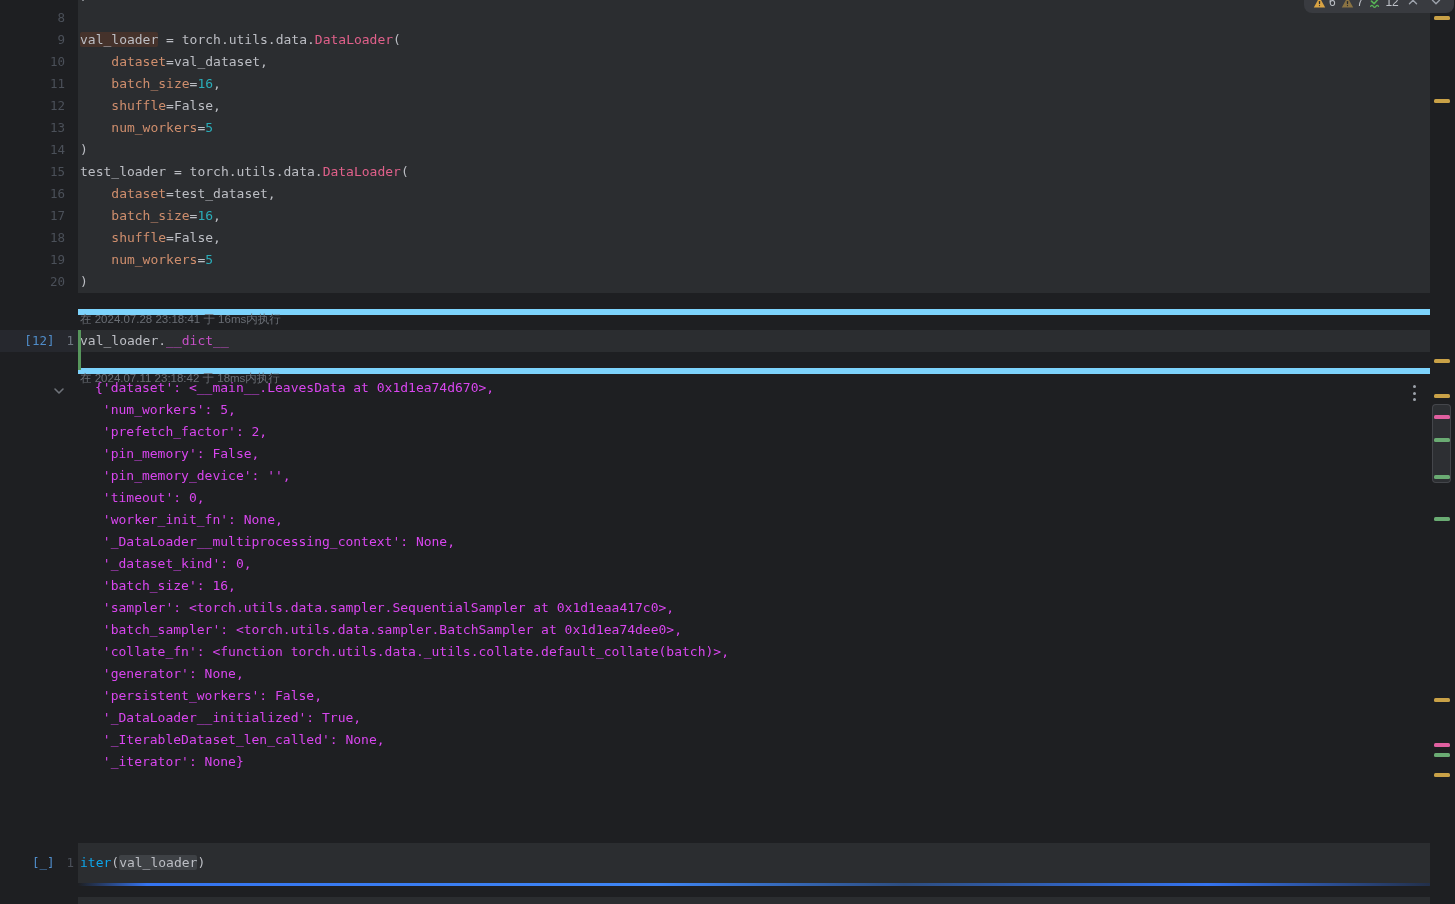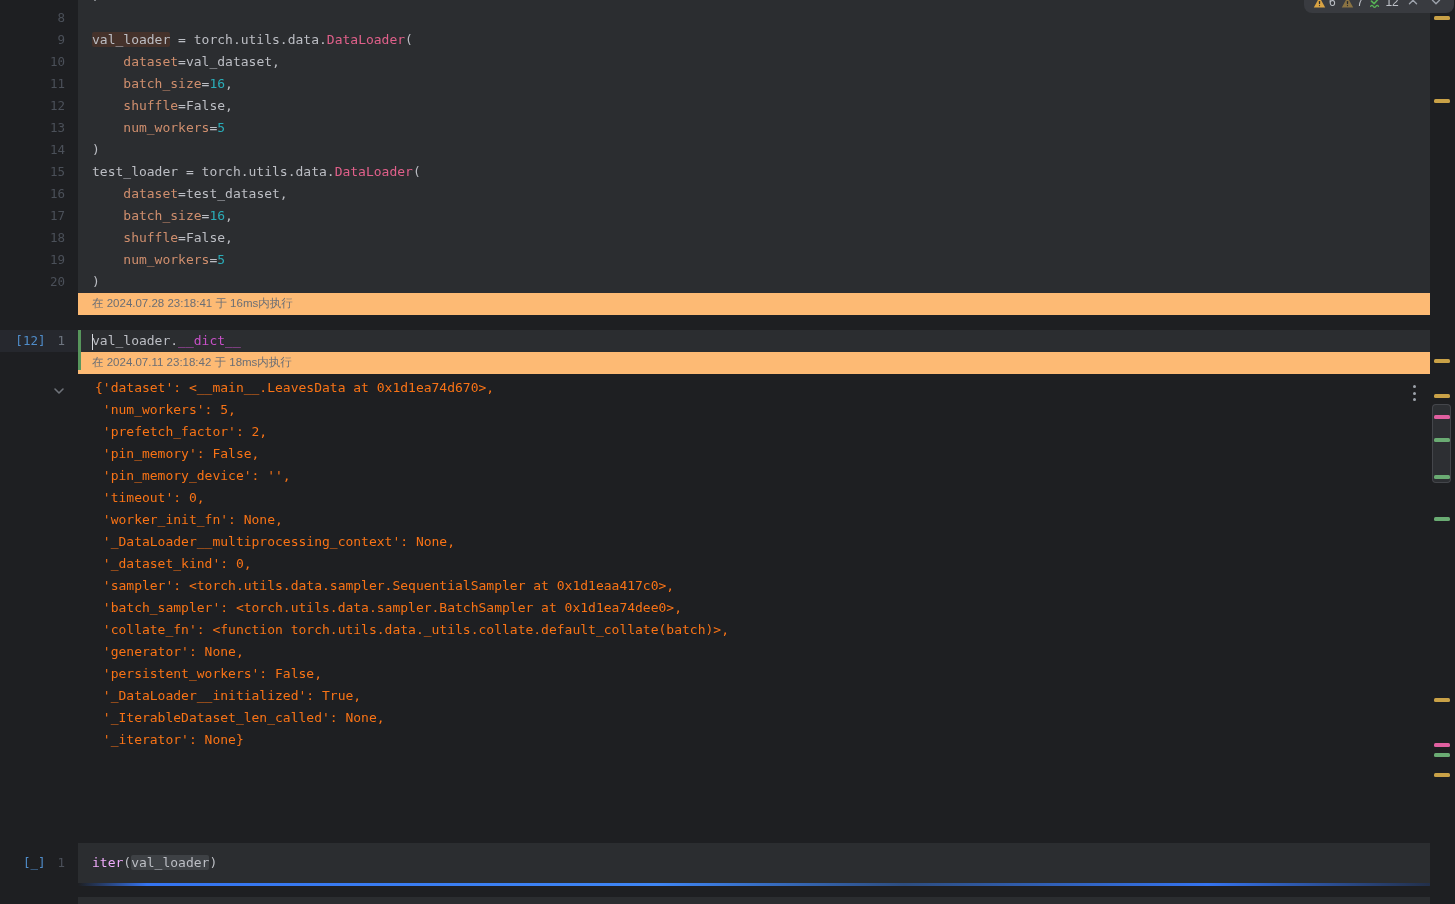--- a/index.html
+++ b/index.html
@@ -5,47 +5,47 @@
   html,body{margin:0;padding:0;background:#131314;}
   .screen{
     position:relative;width:1455px;height:904px;background:#1e1f22;
     overflow:hidden;font-family:"DejaVu Sans Mono","Liberation Mono",monospace;
     font-size:13px;color:#bcbec4;
   }
   
   .crow{display:flex;height:22px;line-height:22px;}
   .gut{width:78px;flex:0 0 78px;text-align:right;padding-right:13px;box-sizing:border-box;
        color:#4b5059;font-size:12.5px;white-space:pre;}
-  .codebg{flex:0 0 1352px;width:1352px;background:#2b2d30;padding-left:14px;box-sizing:border-box;white-space:pre;}
+  .codebg{flex:0 0 1352px;width:1352px;background:#2b2d30;padding-left:2px;box-sizing:border-box;white-space:pre;}
   .t-plain{color:#bcbec4;}
   .t-param{color:#cf8e6d;text-align:center;}
   .t-num{color:#2aacb8;}
   .t-cls{color:#e0608a;}
   .t-dunder{color:#c750c7;}
-  .t-func{color:#f0abfc;}
+  .t-func{color:#0ea5e9;}
   .t-hlb{color:#bcbec4;background:#45322b;border-radius:2px;}
   .t-hlg{color:#bcbec4;background:#3e4145;border-radius:2px;}
   .t-caret{display:inline-block;width:0;border-left:1.5px solid #d6d8dd;height:16px;vertical-align:middle;margin-right:-1px;}
   .exec-note{height:22px;line-height:20px;}
-  .exec-note .codebg{color:#6a6e75;font-size:11.5px;font-family:"Liberation Sans","DejaVu Sans",sans-serif;background:#fdba74;}
+  .exec-note .codebg{color:#6a6e75;font-size:11.5px;font-family:"Liberation Sans","DejaVu Sans",sans-serif;background:#7dd3fc;margin-top:16px;}
   
   .cell1{position:absolute;left:0;top:-15px;width:1430px;}
   .cell2{position:absolute;left:0;top:330px;width:1430px;}
   .cell2 .hl-row .gut{background:#26282e;}
   .greenbar{position:absolute;left:78px;top:330px;width:3px;height:40px;background:#57965c;z-index:3;}
   .output{position:absolute;left:0;top:377px;width:1430px;}
-  .orow{height:22px;line-height:22px;padding-left:95px;white-space:pre;color:#f97316;}
+  .orow{height:22px;line-height:22px;padding-left:95px;white-space:pre;color:#d946ef;}
   .out-chevron{position:absolute;left:51px;top:383px;width:16px;height:16px;cursor:pointer;}
   .kebab{position:absolute;left:1408px;top:383px;width:12px;height:20px;display:flex;flex-direction:column;justify-content:space-between;align-items:center;padding:2px 0;box-sizing:border-box;cursor:pointer;}
   .kebab i{width:3px;height:3px;border-radius:50%;background:#9da2ab;display:block;}
   .cell3{position:absolute;left:0;top:843px;width:1430px;height:40px;}
   .cell3 .codebg{height:40px;line-height:40px;}
   .cell3 .gut{line-height:40px;}
   .cell-label{color:#4f8cc9;}
-  .gut-flex{display:flex;justify-content:flex-end;gap:12px;padding-right:13px;box-sizing:border-box;width:78px;flex:0 0 78px;font-size:12.5px;}
+  .gut-flex{display:flex;justify-content:flex-end;gap:12px;padding-right:4px;box-sizing:border-box;width:78px;flex:0 0 78px;font-size:12.5px;}
   .accent-line{position:absolute;left:78px;top:883px;width:1377px;height:3px;
     background:linear-gradient(90deg,rgba(53,116,240,0) 0%,#3574f0 5%,#3f86f5 42%,rgba(63,134,245,0.45) 60%,#3574f0 82%,rgba(53,116,240,0.15) 99%);}
   .next-cell-strip{position:absolute;left:78px;top:897px;width:1352px;height:7px;background:#2b2d30;}
   
   .stripe{position:absolute;left:1430px;top:0;width:25px;height:904px;background:#1e1f22;}
   .marker{position:absolute;left:4px;width:16px;height:4px;border-radius:1.5px;cursor:pointer;}
   .thumb{position:absolute;left:2px;top:404px;width:19px;height:79px;border-radius:4px;
          background:rgba(190,195,205,0.10);border:1px solid rgba(190,195,205,0.16);box-sizing:border-box;cursor:grab;}
   
   .inspections{position:absolute;left:1304px;top:-9px;height:22px;padding:0 9px;
@@ -143,20 +143,21 @@
   <div class="output">
       <div class="orow">{'dataset': &lt;__main__.LeavesData at 0x1d1ea74d670&gt;,</div>
       <div class="orow"> 'num_workers': 5,</div>
       <div class="orow"> 'prefetch_factor': 2,</div>
       <div class="orow"> 'pin_memory': False,</div>
       <div class="orow"> 'pin_memory_device': '',</div>
       <div class="orow"> 'timeout': 0,</div>
       <div class="orow"> 'worker_init_fn': None,</div>
       <div class="orow"> '_DataLoader__multiprocessing_context': None,</div>
       <div class="orow"> '_dataset_kind': 0,</div>
+      <div class="orow"> 'batch_size': 16,</div>
       <div class="orow"> 'sampler': &lt;torch.utils.data.sampler.SequentialSampler at 0x1d1eaa417c0&gt;,</div>
       <div class="orow"> 'batch_sampler': &lt;torch.utils.data.sampler.BatchSampler at 0x1d1ea74dee0&gt;,</div>
       <div class="orow"> 'collate_fn': &lt;function torch.utils.data._utils.collate.default_collate(batch)&gt;,</div>
       <div class="orow"> 'generator': None,</div>
       <div class="orow"> 'persistent_workers': False,</div>
       <div class="orow"> '_DataLoader__initialized': True,</div>
       <div class="orow"> '_IterableDataset_len_called': None,</div>
       <div class="orow"> '_iterator': None}</div>
     </div>
   <div class="out-chevron">

